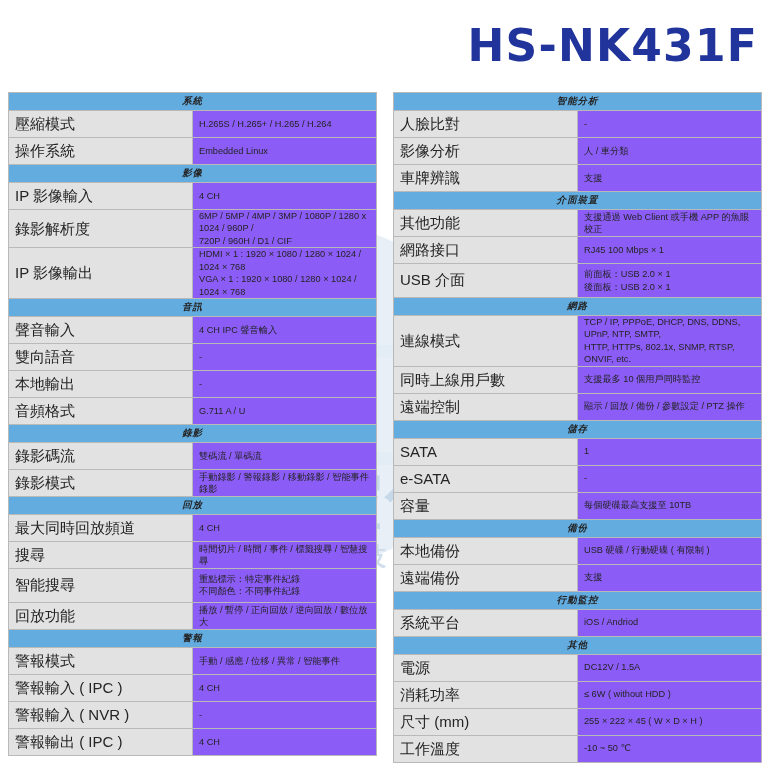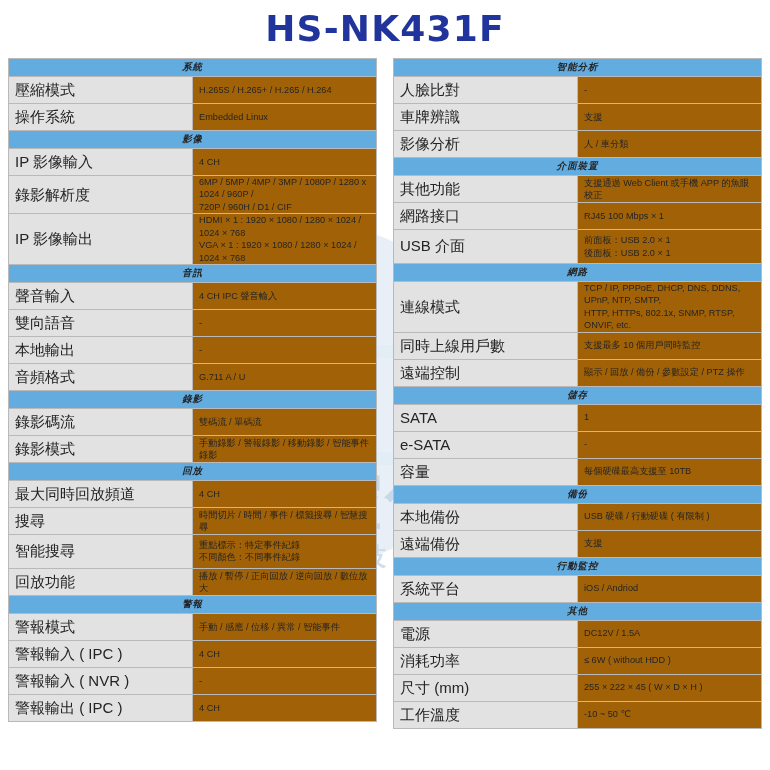--- a/index.html
+++ b/index.html
@@ -86,27 +86,27 @@
   
   #page {
     position: relative;
     z-index: 2;
     width: 770px;
     height: 770px;
     box-sizing: border-box;
   }
 
   #page-title {
-    text-align: center;
+    text-align: right;
     color: #20349b;
-    font-size: 36px;
+    font-size: 44px;
     font-weight: 700;
     letter-spacing: 1.2px;
     padding: 8px 0 9px 0;
-    margin: 0;
+    margin: 12px;
     font-family: "DejaVu Sans", sans-serif;
   }
 
   #spec-columns {
     display: flex;
     gap: 16px;
     padding: 0 8px;
     box-sizing: border-box;
     align-items: flex-start;
   }
@@ -139,21 +139,21 @@
     font-style: italic;
   }
   td.row-label {
     width: 86px;
     background: #e2e2e2;
     color: #2b2b2b;
     height: 26px;
     font-size: 15px;
   }
   td.row-value {
-    background: #a16207;
+    background: #8b5cf6;
     height: 26px;
     white-space: pre-line;
   }
   tr.tall td { height: 33px; }
 
   
   td.section-head { box-shadow: inset 0 -1px 0 #62ACE0; }
 </style>
 </head>
 <body>
@@ -280,26 +280,26 @@
       <table class="spec-table">
         <tbody>
             <tr>
               <td class="section-head" colspan="2">智能分析</td>
             </tr>
             <tr>
               <td class="row-label">人臉比對</td>
               <td class="row-value">-</td>
             </tr>
             <tr>
+              <td class="row-label">影像分析</td>
+              <td class="row-value">人 / 車分類</td>
+            </tr>
+            <tr>
               <td class="row-label">車牌辨識</td>
               <td class="row-value">支援</td>
-            </tr>
-            <tr>
-              <td class="row-label">影像分析</td>
-              <td class="row-value">人 / 車分類</td>
             </tr>
             <tr>
               <td class="section-head" colspan="2">介面裝置</td>
             </tr>
             <tr>
               <td class="row-label">其他功能</td>
               <td class="row-value">支援通過 Web Client 或手機 APP 的魚眼校正</td>
             </tr>
             <tr>
               <td class="row-label">網路接口</td>

